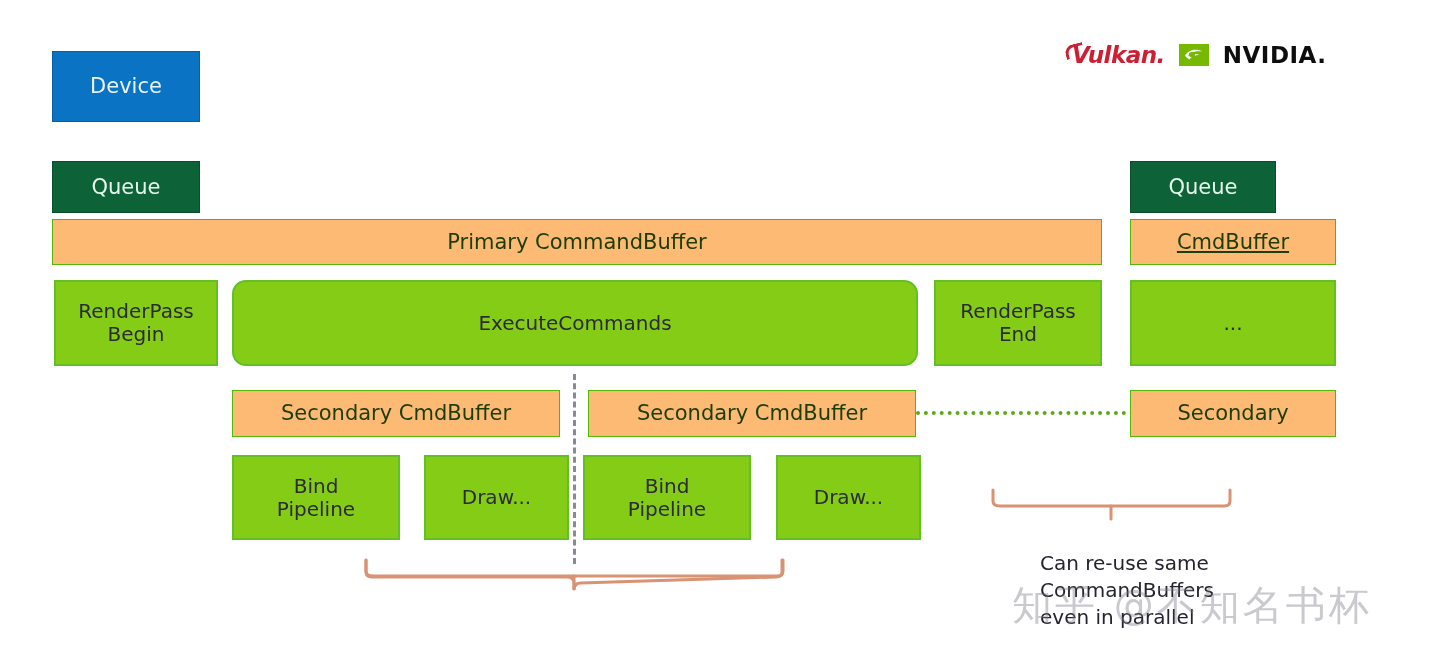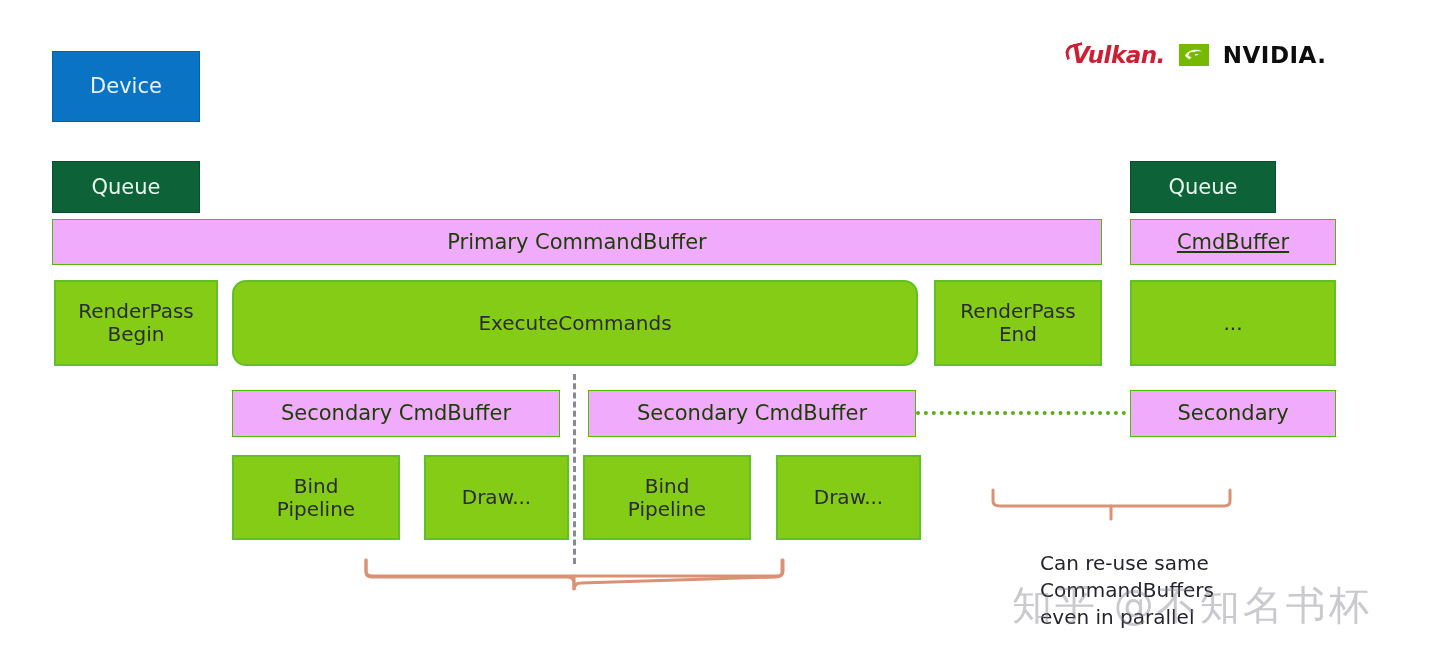--- a/index.html
+++ b/index.html
@@ -38,21 +38,21 @@
     font-size: 21px;
   }
   .b-queue {
     background: #0d6337;
     border: 1px solid #0a4f2c;
     color: #e6f6ec;
     font-size: 21px;
     margin-top: 16px;
   }
   .b-green-solid {
-    background: #f0abfc;
+    background: #fdba74;
     border: 1px solid #53b908;
     color: #1c3d05;
     font-size: 21px;
   }
   .b-green-outline {
     background: #84cc16;
     border: 2px solid #62c024;
     color: #2b2b35;
     font-size: 20px;
   }

